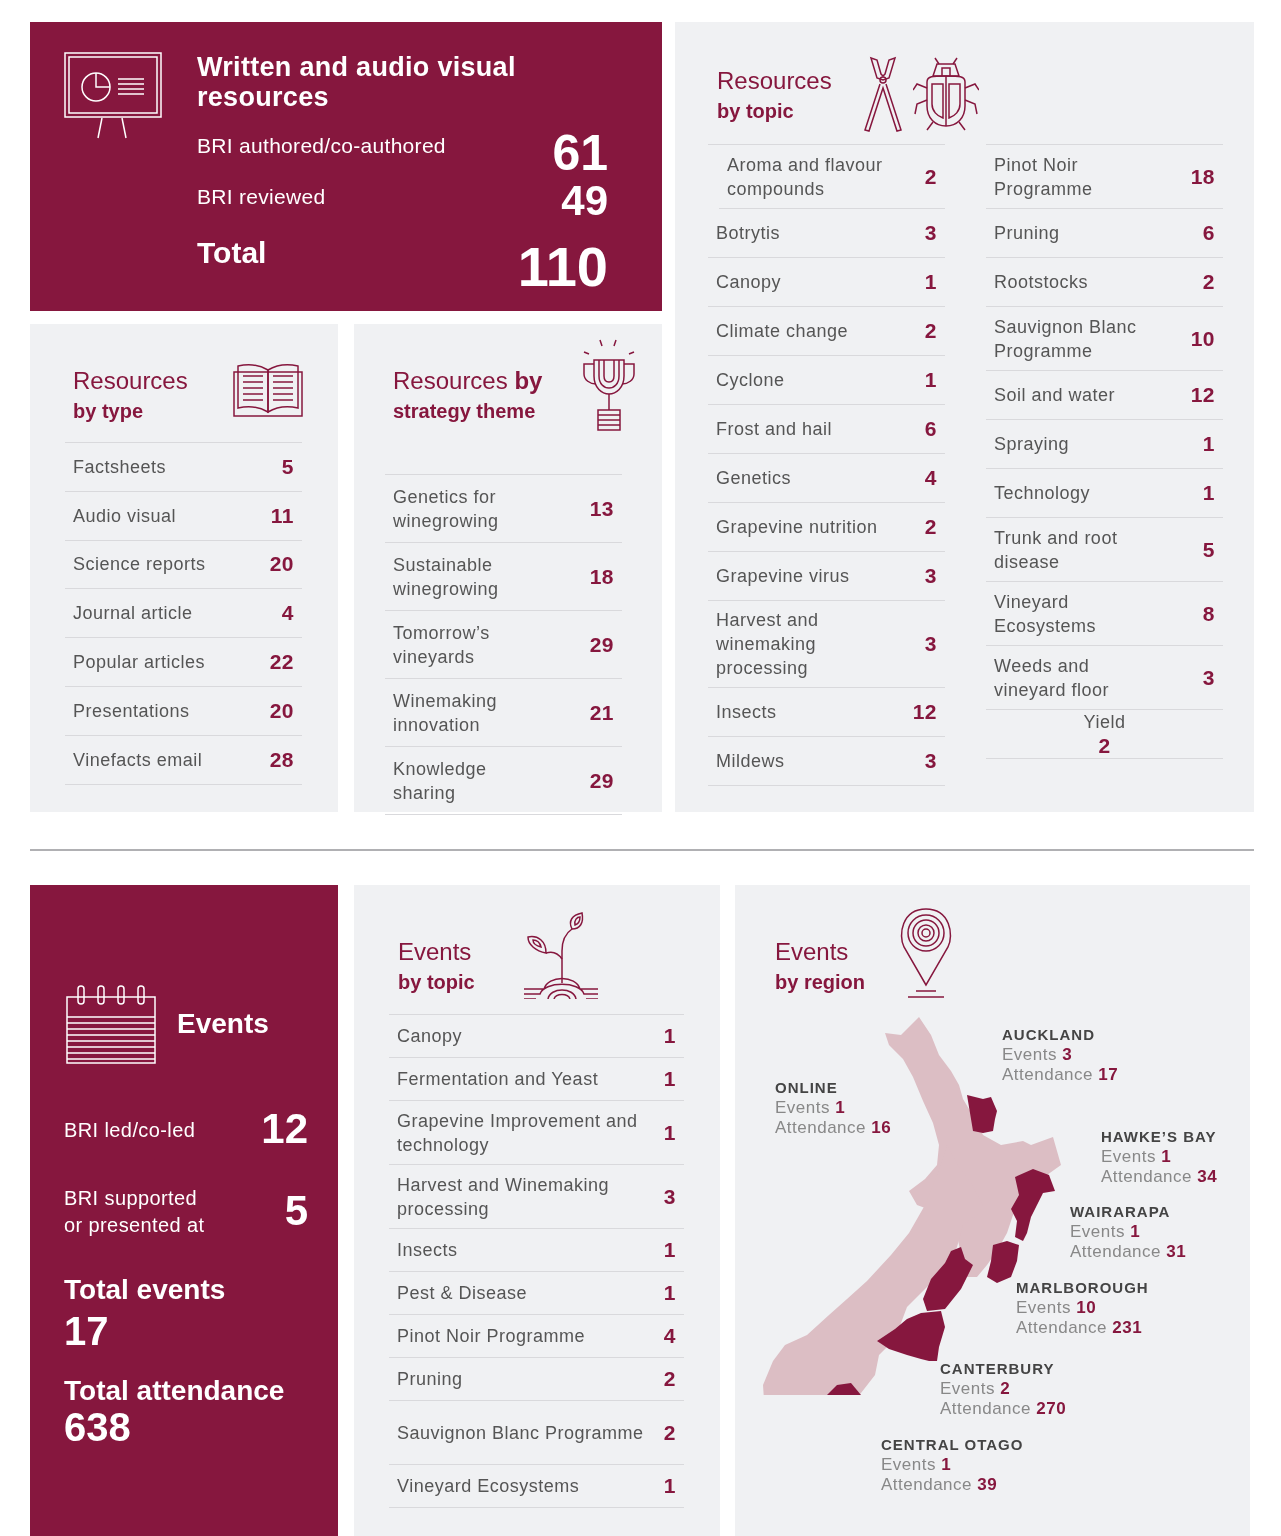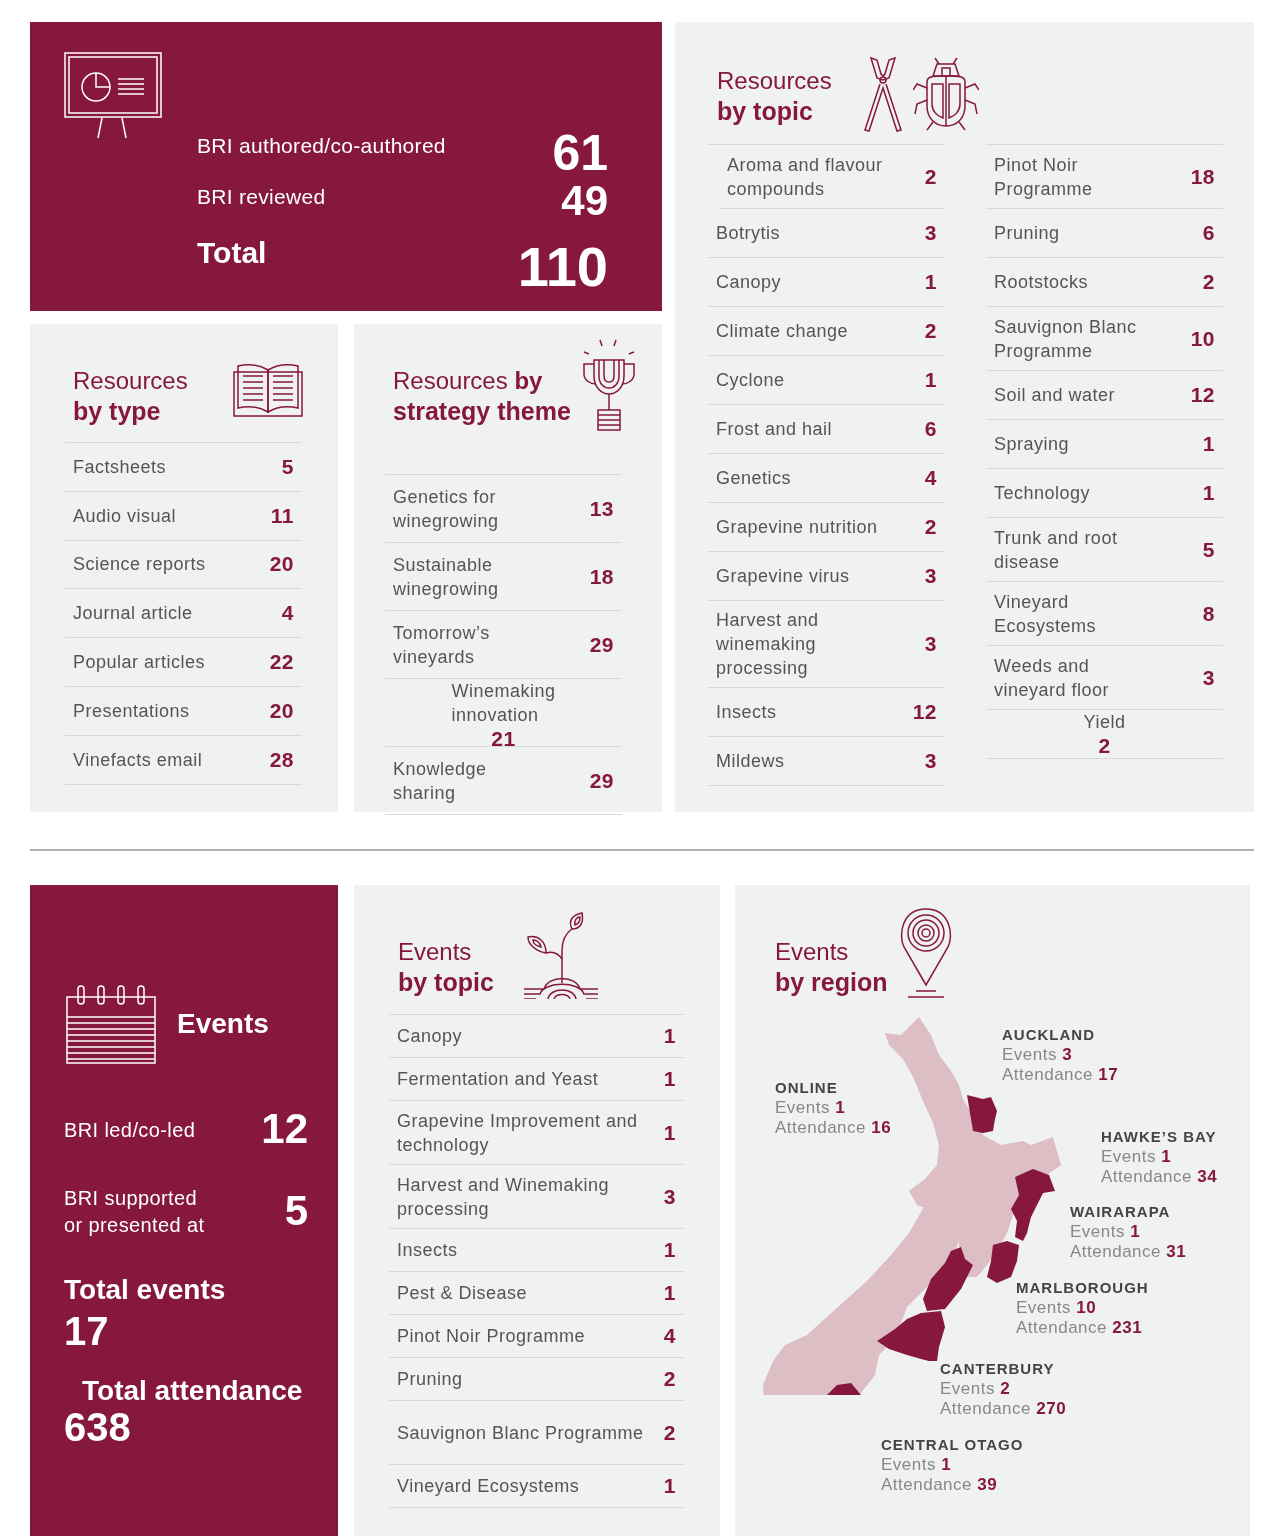--- a/index.html
+++ b/index.html
@@ -1,20 +1,20 @@
 <!DOCTYPE html>
 <html><head>
 <meta charset="utf-8">
 <style>
   * { box-sizing: border-box; margin: 0; padding: 0; }
   body { width: 1281px; height: 1536px; background: #ffffff; font-family: "Liberation Sans", sans-serif; position: relative; overflow: hidden; color: #555; }
   .panel { position: absolute; background: #f0f1f3; }
   .maroon { background: #86173e; color: #fff; }
   .h-light { font-size: 24px; color: #86173e; line-height: 30px; font-weight: normal; }
-  .h-bold { font-size: 25px; color: #86173e; line-height: 30px; font-weight: bold; }
+  .h-bold { font-size: 20px; color: #86173e; line-height: 30px; font-weight: bold; }
   .row { display: flex; align-items: center; justify-content: space-between; border-bottom: 1.5px solid #d9d9dc; font-size: 18px; letter-spacing: 0.5px; color: #555; line-height: 24px; }
   .row .val { font-weight: bold; color: #86173e; font-size: 21px; }
   .list-top { border-top: 1.5px solid #d9d9dc; }
   svg { display: block; }
   .region { position: absolute; font-size: 16px; line-height: 20px; letter-spacing: 0.5px; }
   .region .rname { font-weight: bold; color: #444; font-size: 15px; letter-spacing: 1px; }
   .region .rline { color: #888; font-size: 17px; }
   .region .rline b { color: #86173e; }
 </style>
 </head>
@@ -28,20 +28,24 @@
       <circle cx="32" cy="35" r="14"></circle>
       <path d="M32 21 V35 H46"></path>
       <line x1="54" y1="27" x2="80" y2="27"></line>
         <line x1="54" y1="32" x2="80" y2="32"></line>
         <line x1="54" y1="37" x2="80" y2="37"></line>
         <line x1="54" y1="42" x2="80" y2="42"></line>
       <line x1="38" y1="66" x2="34" y2="86"></line>
         <line x1="58" y1="66" x2="62" y2="86"></line>
     </svg>
   </div>
+  <div style="position:absolute;left:167px;top:30px;font-size:27px;font-weight:bold;line-height:30px;letter-spacing:0.3px;">
+    <div>Written and audio visual</div>
+    <div>resources</div>
+  </div>
   <div style="position:absolute;left:167px;top:112px;font-size:21px;letter-spacing:0.3px;">BRI authored/co-authored</div>
   <div style="position:absolute;right:54px;top:102px;font-size:50px;font-weight:bold;">61</div>
   <div style="position:absolute;left:167px;top:163px;font-size:21px;letter-spacing:0.3px;">BRI reviewed</div>
   <div style="position:absolute;right:54px;top:155px;font-size:42px;font-weight:bold;">49</div>
   <div style="position:absolute;left:167px;top:214px;font-size:30px;font-weight:bold;">Total</div>
   <div style="position:absolute;right:54px;top:212px;font-size:56px;font-weight:bold;">110</div>
 </div>
 
 <div class="panel" style="left:30px;top:324px;width:308px;height:488px;">
   <div style="position:absolute;left:43px;top:42px;">
@@ -138,21 +142,21 @@
           </div>
           <div class="val">18</div>
         </div>
         <div class="row" style="height: 68px; padding: 0px 8px;">
           <div>
             <div>Tomorrow’s</div>
             <div>vineyards</div>
           </div>
           <div class="val">29</div>
         </div>
-        <div class="row" style="height: 68px; padding: 0px 8px; flex-direction: column;">
+        <div class="row" style="height: 68px; padding: 0px 8px;">
           <div>
             <div>Winemaking</div>
             <div>innovation</div>
           </div>
           <div class="val">21</div>
         </div>
         <div class="row" style="height: 68px; padding: 0px 8px;">
           <div>
             <div>Knowledge</div>
             <div>sharing</div>
@@ -350,21 +354,21 @@
   <div style="position:absolute;left:147px;top:123px;font-size:28px;font-weight:bold;">Events</div>
   <div style="position:absolute;left:34px;top:234px;font-size:20px;letter-spacing:0.4px;">BRI led/co-led</div>
   <div style="position:absolute;right:30px;top:220px;font-size:42px;font-weight:bold;">12</div>
   <div style="position:absolute;left:34px;top:300px;font-size:20px;line-height:27px;letter-spacing:0.4px;">
     <div>BRI supported</div>
     <div>or presented at</div>
   </div>
   <div style="position:absolute;right:30px;top:302px;font-size:42px;font-weight:bold;">5</div>
   <div style="position:absolute;left:34px;top:389px;font-size:28px;font-weight:bold;">Total events</div>
   <div style="position:absolute;left:34px;top:424px;font-size:40px;font-weight:bold;">17</div>
-  <div style="position:absolute;left:34px;top:490px;font-size:28px;font-weight:bold;margin-left:18px;">Total attendance</div>
+  <div style="position:absolute;left:34px;top:490px;font-size:28px;font-weight:bold;">Total attendance</div>
   <div style="position:absolute;left:34px;top:520px;font-size:40px;font-weight:bold;">638</div>
 </div>
 
 <div class="panel" style="left:354px;top:885px;width:366px;height:651px;">
   <div style="position:absolute;left:44px;top:52px;">
     <div class="h-light">Events</div>
     <div class="h-bold">by topic</div>
   </div>
   <div style="position:absolute;left:170px;top:26px;">
     <svg width="74" height="88" viewBox="0 0 74 88" fill="none" stroke="#86173e" stroke-width="1.5">

